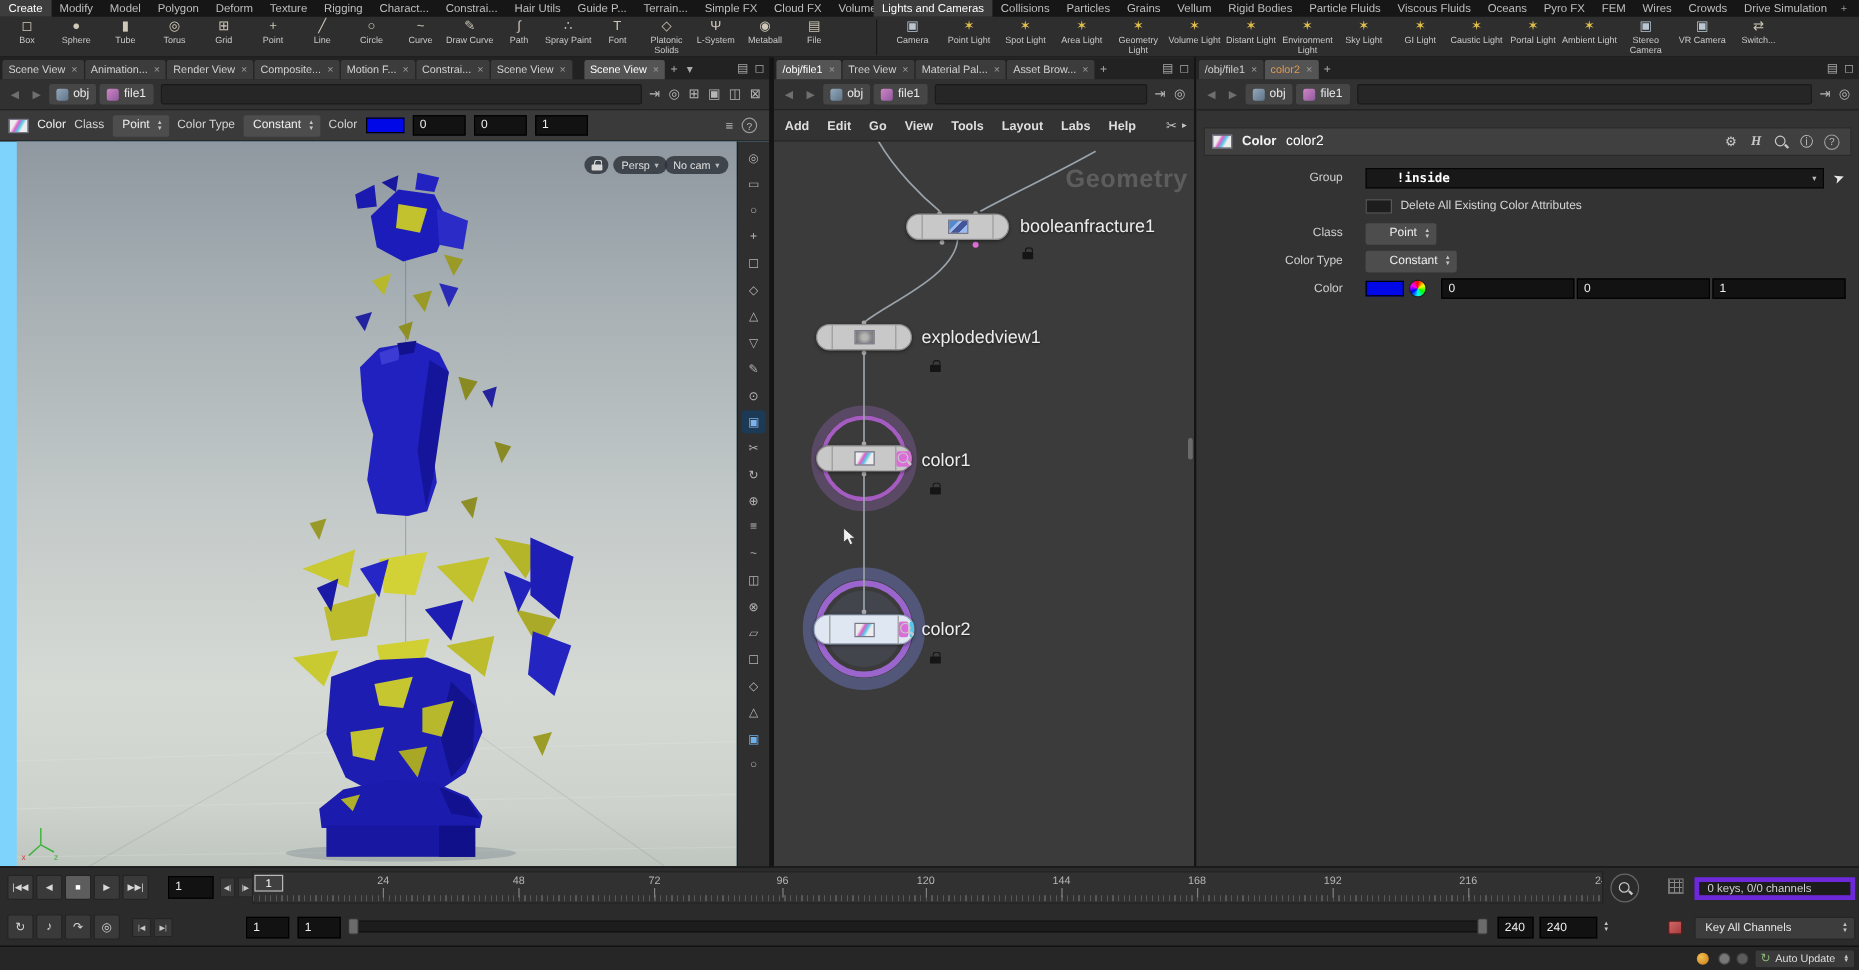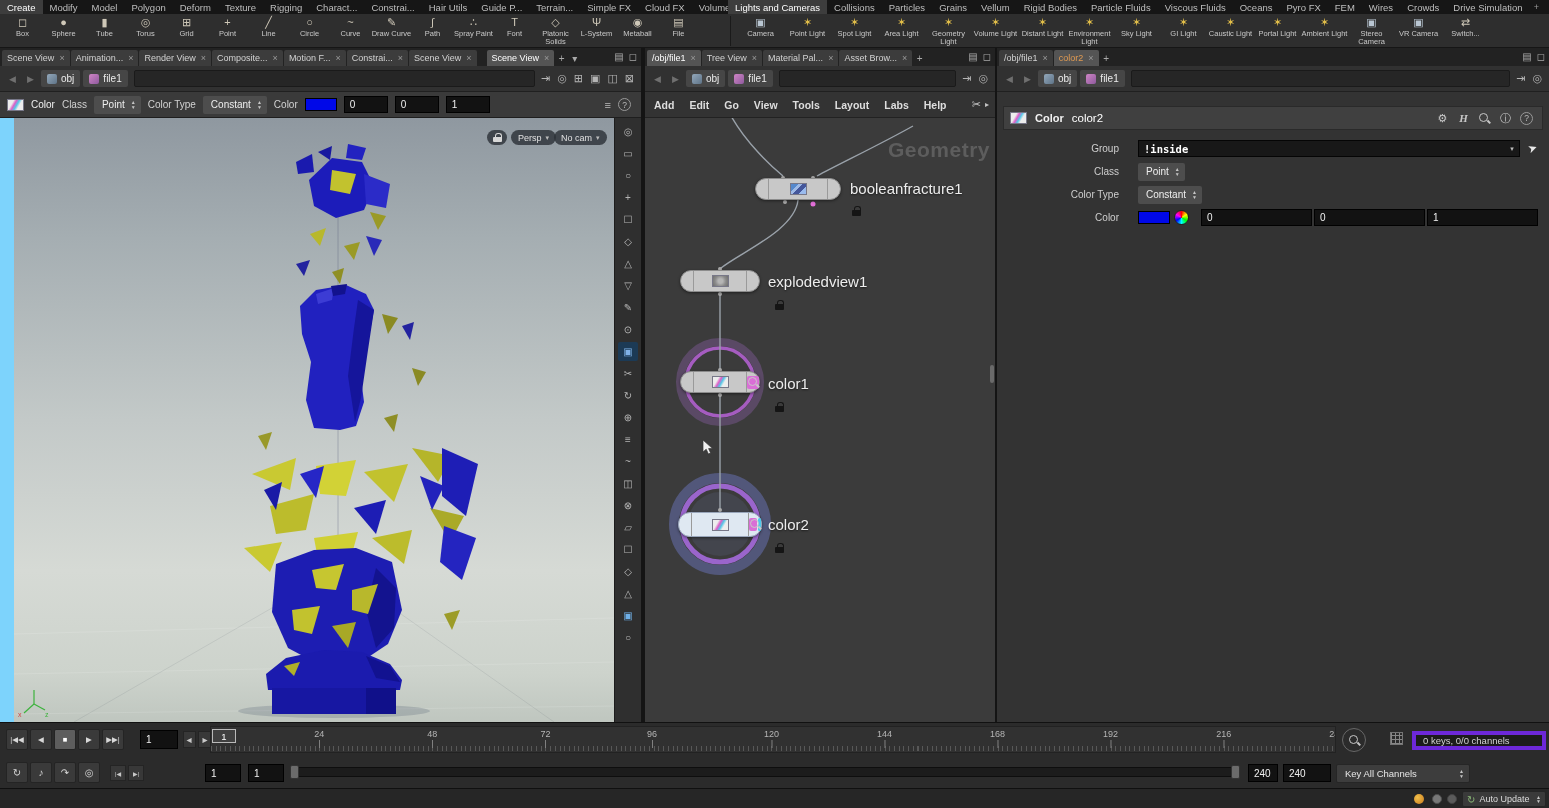--- a/index.html
+++ b/index.html
@@ -117,21 +117,21 @@
 .ph-name{font-size:11.5px;color:#fff;}
 .flex1{flex:1;}
 .hic{color:#c8c8c8;font-size:11px;display:flex;align-items:center;justify-content:center;min-width:13px;}
 .hic.hlogo{font-weight:bold;font-style:italic;font-family:"Liberation Serif",serif;}
 .mag{position:relative;width:13px;height:13px;}
 .mag::before{content:"";position:absolute;left:1px;top:1px;width:7px;height:7px;border:1.5px solid #c8c8c8;border-radius:50%;}
 .mag::after{content:"";position:absolute;left:9px;top:9px;width:4px;height:1.5px;background:#c8c8c8;transform:rotate(45deg);}
 #param-rows{margin-top:7px;}
 .prow{display:flex;align-items:center;height:23px;}
 .plab{width:131px;text-align:right;padding-right:9px;font-size:10px;color:#cfcfcf;}
-.prow > .fld{margin-left:10px;}
+.prow > .fld{margin-left:10px;padding-left:20px;}
 .group-field{width:382px;height:17px;background:#181818;border:1px solid #050505;display:flex;align-items:center;}
 .gtext{flex:1;padding-left:5px;font-family:"DejaVu Sans Mono",monospace;font-size:10.5px;font-weight:bold;color:#fff;}
 .gdrop{width:14px;color:#bbb;font-size:7px;text-align:center;}
 .sel-arrow{margin-left:8px;color:#e8e8e8;font-size:11px;transform:rotate(-20deg);}
 .cb{width:12px;height:12px;background:#1d1d1d;border:1px solid #595959;}
 .cblabel{margin-left:7px;font-size:10px;color:#d5d5d5;}
 .wheel{width:15px;height:15px;border-radius:50%;margin-left:4px;border:1px solid #222;
   background:conic-gradient(#f00,#ff0,#0f0,#0ff,#00f,#f0f,#f00);}
 
 
@@ -151,21 +151,21 @@
 .gridicon{position:absolute;left:1390px;top:9px;width:13px;height:13px;border:1px solid #757575;
   background:repeating-linear-gradient(0deg,#888 0 1px,transparent 1px 4px),repeating-linear-gradient(90deg,#888 0 1px,transparent 1px 4px);}
 .sunken{background:#1c1c1c;border:4px solid #6d28d9;color:#d2d2d2;font-size:9.5px;display:flex;align-items:center;padding-left:7px;}
 #keys-info{position:absolute;left:1412px;top:8px;width:134px;height:19px;}
 #loopbtns{position:absolute;left:6px;top:39px;display:flex;gap:2px;}
 .mstep{position:absolute;top:42px;width:16px;height:16px;background:#383838;border:1px solid #242424;color:#c8c8c8;font-size:6px;display:flex;align-items:center;justify-content:center;}
 .rfield{position:absolute;top:41px;width:36px;height:18px;}
 #range-slider{position:absolute;left:290px;top:44px;width:950px;height:10px;background:#1c1c1c;border:1px solid #0e0e0e;border-radius:5px;}
 .shandle{position:absolute;top:-3px;width:9px;height:14px;background:#6b6b6b;border:1px solid #333;border-radius:2px;}
 .keyicon{position:absolute;left:1390px;top:44px;width:12px;height:12px;background:linear-gradient(135deg,#d06868,#a83c3c);border:1px solid #5a1f1f;border-radius:2px;}
-#keyall{position:absolute;left:1336px;top:41px;width:134px;height:19px;background:#3d3d3d;border:1px solid #262626;color:#e6e6e6;font-size:9.5px;display:flex;align-items:center;padding:0 5px 0 8px;border-radius:2px;}
+#keyall{position:absolute;left:1412px;top:41px;width:134px;height:19px;background:#3d3d3d;border:1px solid #262626;color:#e6e6e6;font-size:9.5px;display:flex;align-items:center;padding:0 5px 0 8px;border-radius:2px;}
 #keyall .spin{margin-left:auto;}
 
 
 #statusbar{position:absolute;left:0;top:788px;width:1549px;height:20px;background:#262626;border-top:1px solid #101010;}
 .sdot{position:absolute;top:5px;width:10px;height:10px;border-radius:50%;}
 .sdot.orange{left:1414px;background:radial-gradient(circle at 35% 35%,#f2c04a,#c87a1e);}
 .sdot.gray{left:1432px;background:#787878;border:1px solid #4f4f4f;}
 .sdot.gray2{left:1447px;background:#5b5b5b;border:1px solid #434343;}
 #autoupdate{position:absolute;left:1462px;top:2px;width:84px;height:16px;background:#3a3a3a;border:1px solid #252525;border-radius:2px;display:flex;align-items:center;gap:4px;padding:0 4px;font-size:9px;color:#ddd;}
 .sync{color:#8ab877;font-size:10px;}
@@ -805,20 +805,25 @@
     <div id="param-rows">
       <div class="prow">
         <span class="plab">Group</span>
         <div class="group-field fld">
           <span class="gtext">!inside</span>
           <span class="gdrop">▾</span>
         </div>
         <span class="sel-arrow">➤</span>
       </div>
       <div class="prow">
+        <span class="plab"></span>
+        <span class="cb fld"></span>
+        <span class="cblabel">Delete All Existing Color Attributes</span>
+      </div>
+      <div class="prow">
         <span class="plab">Class</span>
         <span class="dd fld">
             <span>Point</span>
             <span class="spin">
               <span>▲</span>
               <span>▼</span>
             </span>
           </span>
       </div>
       <div class="prow">

